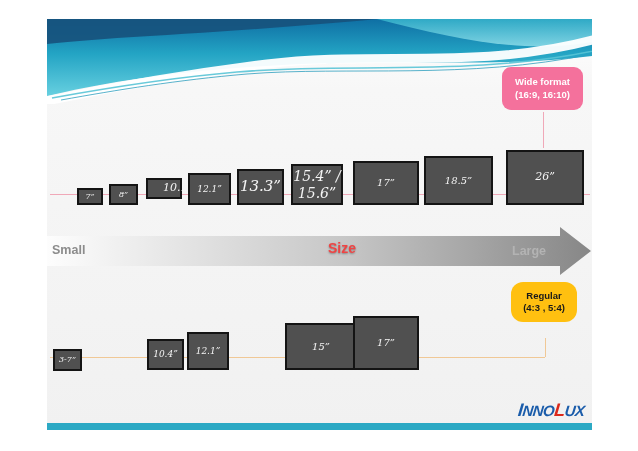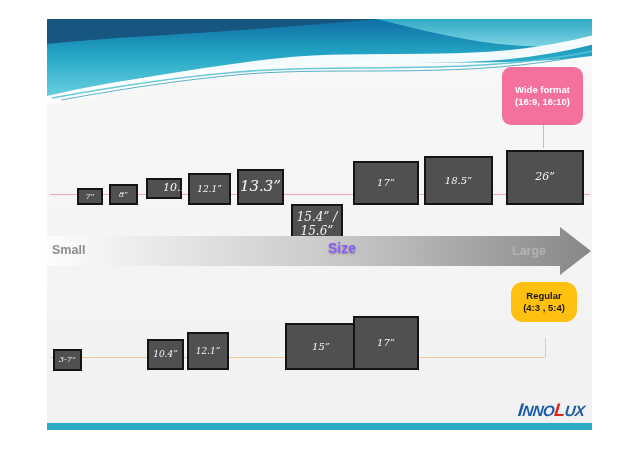--- a/index.html
+++ b/index.html
@@ -15,26 +15,26 @@
   .hline{position:absolute;height:1px;z-index:1;}
   .vline{position:absolute;width:1px;z-index:1;}
   
   .pbox{position:absolute;background:#505050;border:2px solid #141414;color:#f4f4f4;
         display:flex;align-items:center;justify-content:center;text-align:center;
         font-family:"DejaVu Serif",serif;font-style:italic;line-height:1.15;
         white-space:pre-line;box-sizing:border-box;z-index:2;}
   
   .tag{position:absolute;display:flex;align-items:center;justify-content:center;text-align:center;
        font-weight:700;font-size:9.5px;line-height:1.3;white-space:pre-line;z-index:3;}
-  #wide-tag{left:502px;top:67px;width:81px;height:58px;background:#f4719c;color:#ffffff;border-radius:9px;}
+  #wide-tag{left:502px;top:67px;width:81px;height:43px;background:#f4719c;color:#ffffff;border-radius:9px;}
   #regular-tag{left:511px;top:282px;width:66px;height:40px;background:#ffc010;color:#1a1a1a;border-radius:12px;}
   
   .axis-label{position:absolute;font-weight:700;z-index:4;}
   #small-label{left:52px;top:243px;font-size:12.5px;color:#8c8c8c;}
-  #size-label{left:300px;top:240px;width:84px;text-align:center;font-size:14px;color:#8b5cf6;
+  #size-label{left:300px;top:240px;width:84px;text-align:center;font-size:14px;color:#ef4444;
               text-shadow:0 1px 2px rgba(0,0,0,.35);}
   #large-label{left:512px;top:244px;font-size:12.5px;color:#b3b3b3;}
   
   #footer-bar{position:absolute;left:47px;top:423px;width:545px;height:7px;background:#2ca9c4;}
   #logo{position:absolute;left:518px;top:400px;font-weight:700;font-style:italic;
         letter-spacing:-.5px;transform:skewX(-6deg);z-index:4;}
   #logo .blue{color:#1a5caa;font-size:15px;}
   #logo .red{color:#da291c;font-size:18px;}
   #logo .cap{font-size:18px;color:#1a5caa;}
 </style>
@@ -69,21 +69,21 @@
   <div class="hline" style="left:50px;top:194px;width:540px;background:#f0a8b8;"></div>
   <div class="vline" style="left:543px;top:112px;height:36px;background:#f0a8b8;"></div>
   <div id="wide-tag" class="tag">Wide format
 (16:9, 16:10)</div>
 
   <div class="pbox" style="left:77px; top:188px;width:26px;height:17px;font-size:8px;">7”</div>
   <div class="pbox" style="left:109px;top:184px;width:29px;height:21px;font-size:8px;">8”</div>
   <div class="pbox" style="left:146px;top:178px;width:36px;height:21px;font-size:11px;padding-left:28px;">10.1”</div>
   <div class="pbox" style="left:188px;top:173px;width:43px;height:32px;font-size:9px;">12.1”</div>
   <div class="pbox" style="left:237px;top:169px;width:47px;height:36px;font-size:15px;">13.3”</div>
-  <div class="pbox" style="left:291px;top:164px;width:52px;height:41px;font-size:12px;margin-top:40px;">15.4” /
+  <div class="pbox" style="left:291px;top:164px;width:52px;height:41px;font-size:14px;">15.4” /
 15.6”</div>
   <div class="pbox" style="left:353px;top:161px;width:66px;height:44px;font-size:10px;">17”</div>
   <div class="pbox" style="left:424px;top:156px;width:69px;height:49px;font-size:10px;">18.5”</div>
   <div class="pbox" style="left:506px;top:150px;width:78px;height:55px;font-size:11px;">26”</div>
 
   <svg class="abs" width="545" height="52" viewBox="0 0 545 52" style="left:47px;top:225px;z-index:2;">
     <defs>
       <linearGradient id="gArrow" x1="0" y1="0" x2="1" y2="0">
         <stop offset="0" stop-color="#fdfdfd"></stop>
         <stop offset="0.55" stop-color="#c6c6c6"></stop>

